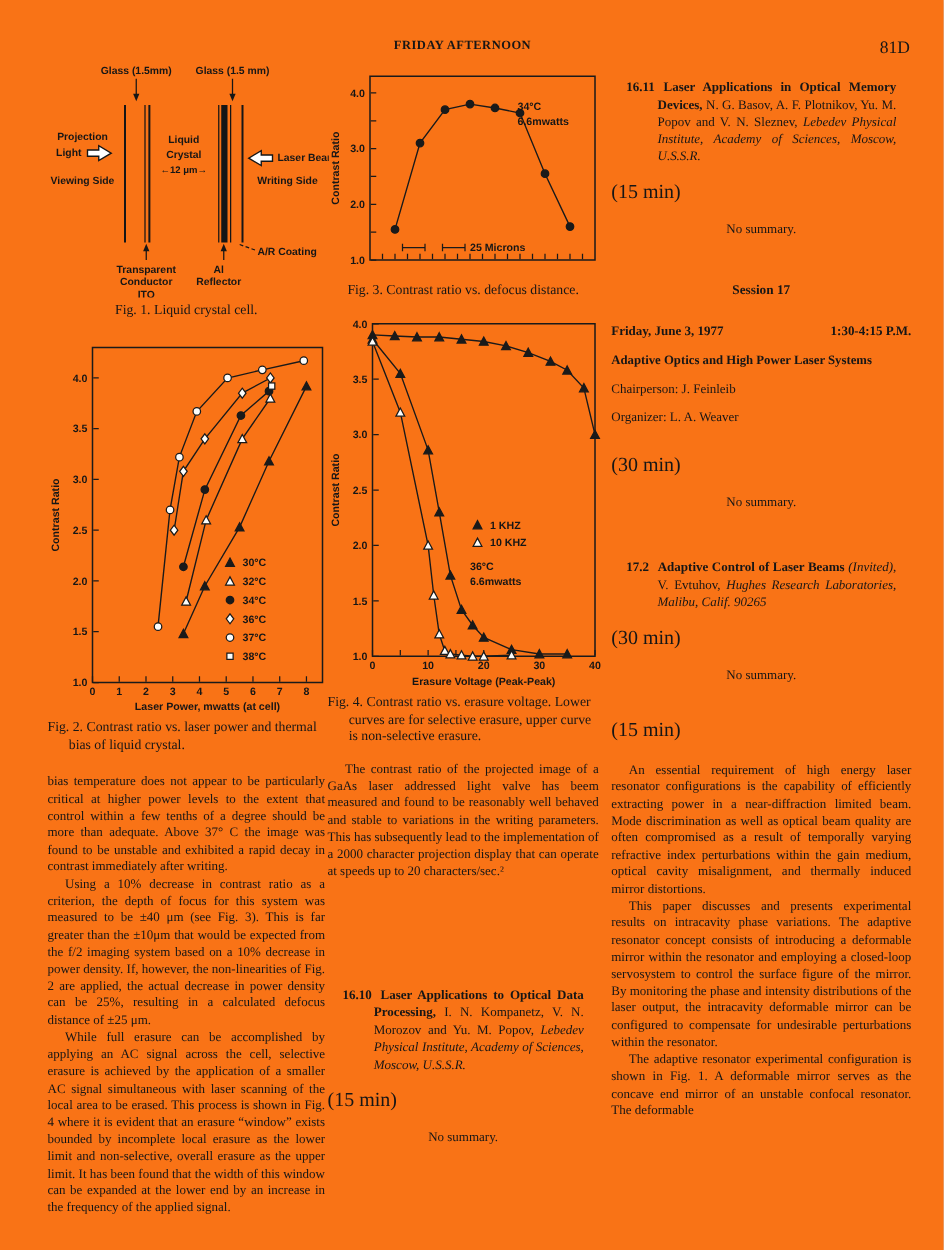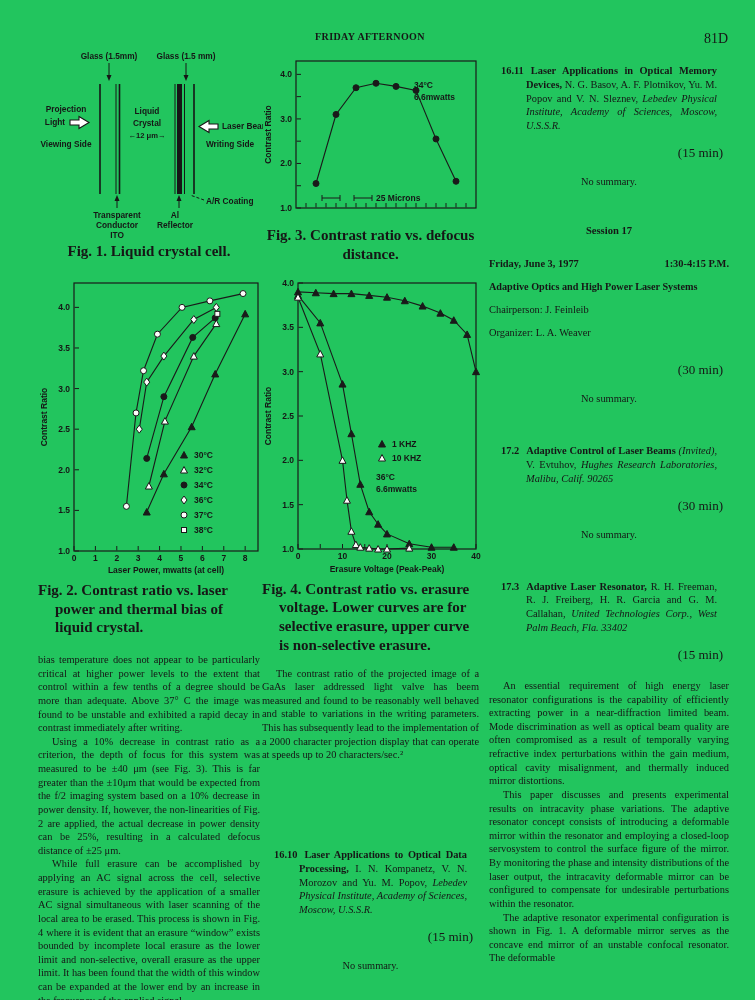--- a/index.html
+++ b/index.html
@@ -1,38 +1,38 @@
 <!DOCTYPE html>
 <html><head>
 <meta charset="utf-8">
 <style>
   html,body{margin:0;padding:0;background:#e8e8e4;}
   .page{
-    position:relative;width:755px;height:1000px;background:#22c55e;
+    position:relative;width:755px;height:1000px;background:#f97316;
     font-family:"Liberation Serif",serif;color:#161616;overflow:hidden;
     margin:0 auto;box-shadow:0 0 4px rgba(0,0,0,.25);
   }
   .header-center{position:absolute;top:31px;left:0;width:740px;text-align:center;
     font-size:10px;font-weight:bold;letter-spacing:.4px;}
   .page-num{position:absolute;top:31px;right:27px;font-size:14px;}
   .col{position:absolute;top:48px;}
   .col-left{left:38px;width:222px;}
   .col-mid{left:262px;width:217px;top:54px;}
   .col-right{left:489px;width:240px;top:52px;}
   .body-text p{margin:0;text-align:justify;font-size:10.4px;line-height:1.31;}
   .body-text p.ind{text-indent:14px;}
-  .fig-caption{font-size:15px;line-height:1.25;margin:4px 0 0;padding-left:17px;text-indent:-17px;font-weight:bold;}
+  .fig-caption{font-size:11px;line-height:1.25;margin:4px 0 0;padding-left:17px;text-indent:-17px;}
   .fig-caption.center{text-align:center;padding-left:0;text-indent:0;}
   .chart{display:block;margin:0 auto;}
   .entry{margin:12px;font-size:10.4px;line-height:1.33;text-align:justify;padding-left:25px;text-indent:-25px;}
   .entry .num{font-weight:bold;margin-right:7px;}
   .entry .etitle{font-weight:bold;}
   .entry .invited{font-style:italic;}
   .entry .affil{font-style:italic;}
-  .duration{text-align:right;font-size:13px;padding-right:6px;margin-top:2px;}
+  .duration{text-align:left;font-size:16px;padding-right:6px;margin-top:2px;}
   .no-summary{text-align:center;font-size:10.4px;margin-top:15px;}
   .session-head{text-align:center;font-weight:bold;font-size:10.6px;margin:0;}
   .date-row{display:flex;justify-content:space-between;font-weight:bold;font-size:10.4px;}
   .session-title{font-weight:bold;font-size:10.2px;}
   .person-row{font-size:10.4px;}
   .person-row .plabel{font-weight:normal;}
   .footnote{font-size:9.4px;line-height:1.3;text-align:justify;text-indent:10px;}.sp12{height:12px;}.sp16{height:16px;}.sp22{height:22px;}
   .sp28{height:28px;}.sp38{height:38px;}.sp46{height:46px;}
 </style>
 </head>
@@ -377,23 +377,20 @@
     <div class="sp28"></div>
 
     <p class="entry">
       <span class="num">17.2</span><span class="etitle">Adaptive Control of Laser Beams </span><span class="invited">(Invited)</span><span>, V. Evtuhov, </span><span class="affil">Hughes Research Laboratories, Malibu, Calif. 90265</span>
     </p>
     <div class="duration">(30 min)</div>
     <div class="no-summary">No summary.</div>
 
     <div class="sp28"></div>
 
-    <p class="entry">
-      <span class="num">17.3</span><span class="etitle">Adaptive Laser Resonator, </span><span>R. H. Freeman, R. J. Freiberg, H. R. Garcia and G. M. Callahan, </span><span class="affil">United Technologies Corp., West Palm Beach, Fla. 33402</span>
-    </p>
     <div class="duration">(15 min)</div>
 
     <div class="sp16"></div>
 
     <div class="body-text">
       <p class="ind">An essential requirement of high energy laser resonator configurations is the capability of efficiently extracting power in a near-diffraction limited beam. Mode discrimination as well as optical beam quality are often compromised as a result of temporally varying refractive index perturbations within the gain medium, optical cavity misalignment, and thermally induced mirror distortions.</p>
       <p class="ind">This paper discusses and presents experimental results on intracavity phase variations. The adaptive resonator concept consists of introducing a deformable mirror within the resonator and employing a closed-loop servosystem to control the surface figure of the mirror. By monitoring the phase and intensity distributions of the laser output, the intracavity deformable mirror can be configured to compensate for undesirable perturbations within the resonator.</p>
       <p class="ind">The adaptive resonator experimental configuration is shown in Fig. 1. A deformable mirror serves as the concave end mirror of an unstable confocal resonator. The deformable</p>
     </div>
   </div>

